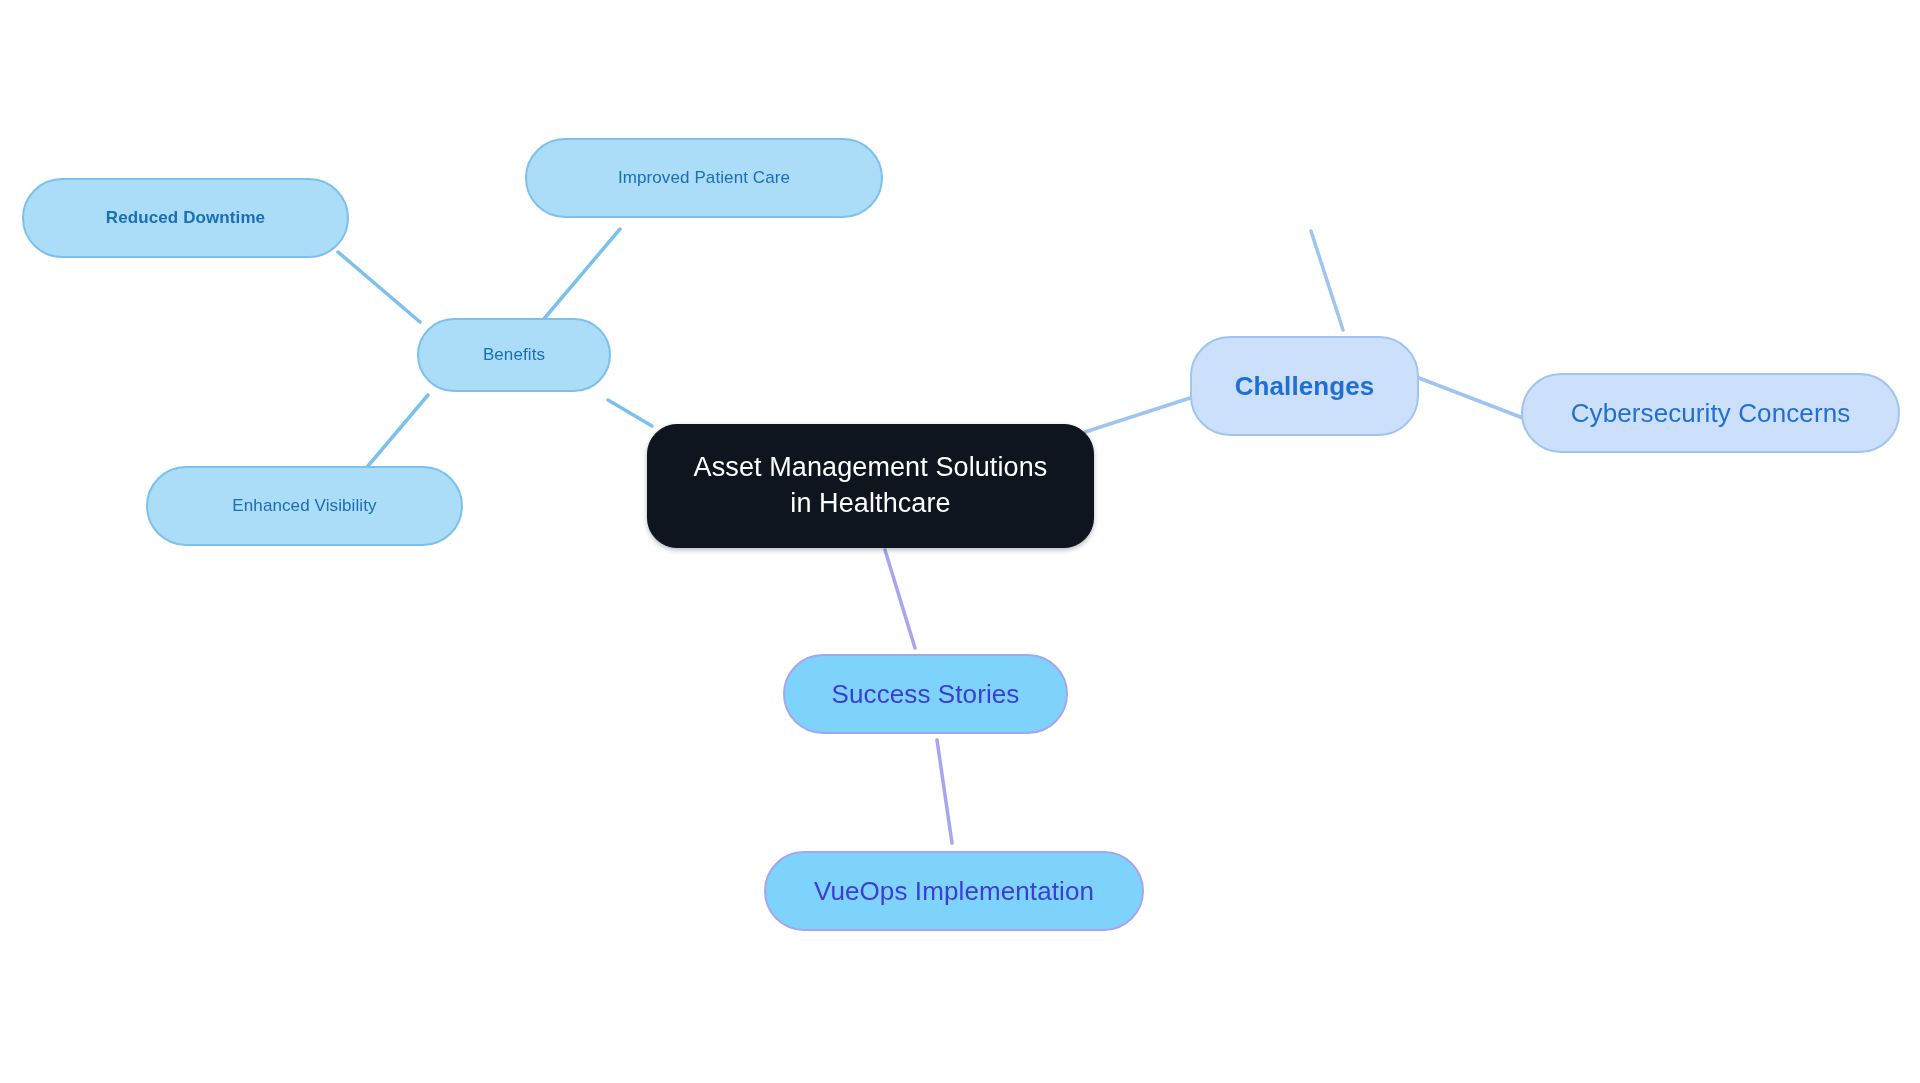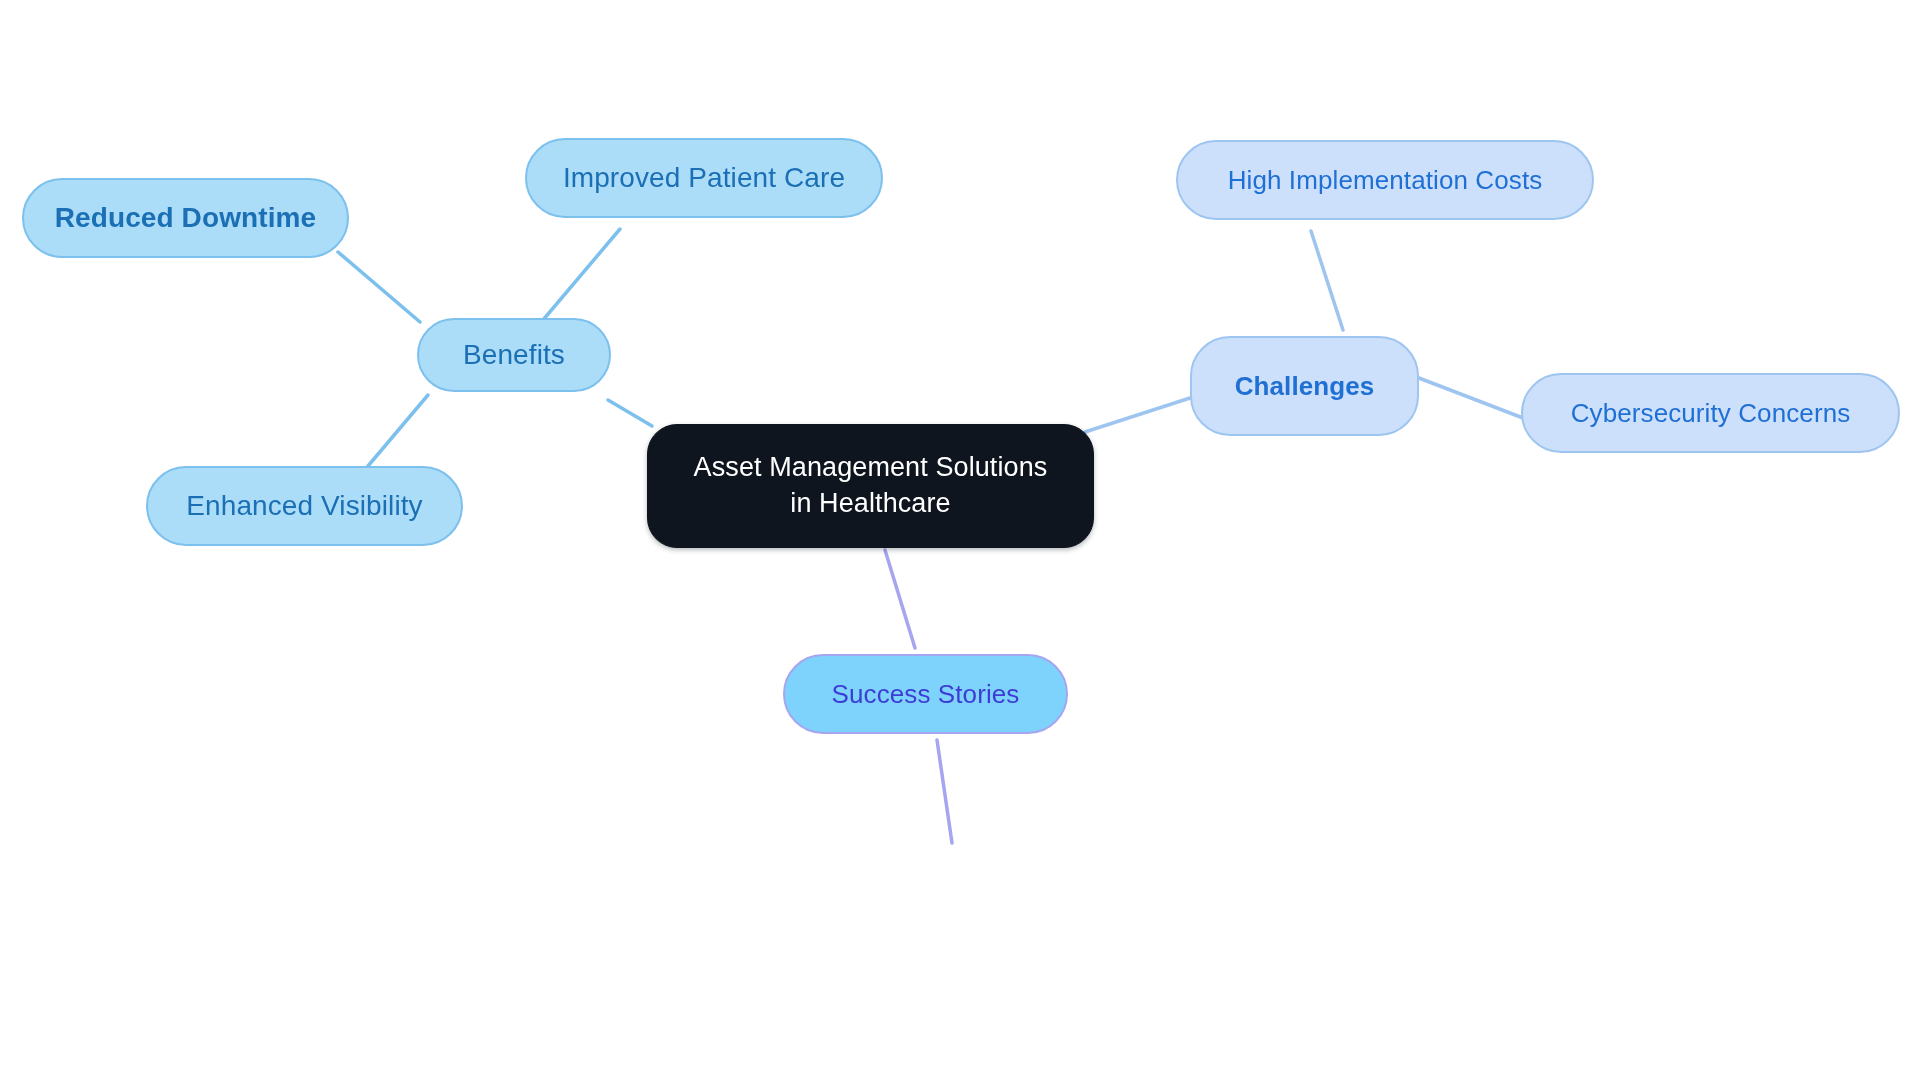--- a/index.html
+++ b/index.html
@@ -44,21 +44,21 @@
     border: 1px solid #0f151e;
     color: #ffffff;
     font-size: 27px;
     border-radius: 30px;
     box-shadow: 0 2px 5px rgba(20,25,35,0.30);
   }
   .node-branch-blue {
     background: #abdcf8;
     border: 2px solid #7cc0ed;
     color: #1a6fb5;
-    font-size: 28px;
+    font-size: 17px;
   }
   .node-branch-paleblue {
     background: #cce0fb;
     border: 2px solid #9ec5f0;
     color: #1f6fd4;
     font-size: 26px;
   }
   .node-branch-purple {
     background: #7dd3fc;
     border: 2px solid #a5a5f0;
@@ -98,20 +98,20 @@
   <div class="node node-branch-blue" style="left:417px; top:318px; width:194px; height:74px; border-radius:39px;">Benefits</div>
 
   <div class="node node-branch-blue" style="left:22px; top:178px; width:327px; height:80px; border-radius:40px;font-weight:bold;">Reduced Downtime</div>
 
   <div class="node node-branch-blue" style="left:525px; top:138px; width:358px; height:80px; border-radius:40px;">Improved Patient Care</div>
 
   <div class="node node-branch-blue" style="left:146px; top:466px; width:317px; height:80px; border-radius:40px;">Enhanced Visibility</div>
 
   <div class="node node-branch-paleblue" style="left:1190px; top:336px; width:229px; height:100px; border-radius:40px;font-weight:bold;">Challenges</div>
 
-  <div class="node node-branch-paleblue" style="left:1176px; top:140px; width:418px; height:80px; border-radius:40px;">High Implementation Costs</div>
 
   <div class="node node-branch-paleblue" style="left:1521px; top:373px; width:379px; height:80px; border-radius:40px;">Cybersecurity Concerns</div>
 
   <div class="node node-branch-purple" style="left:783px; top:654px; width:285px; height:80px; border-radius:40px;">Success Stories</div>
 
+  <div class="node node-branch-purple" style="left:764px; top:851px; width:380px; height:80px; border-radius:40px;">VueOps Implementation</div>
 
 </div>
 
 </body></html>

